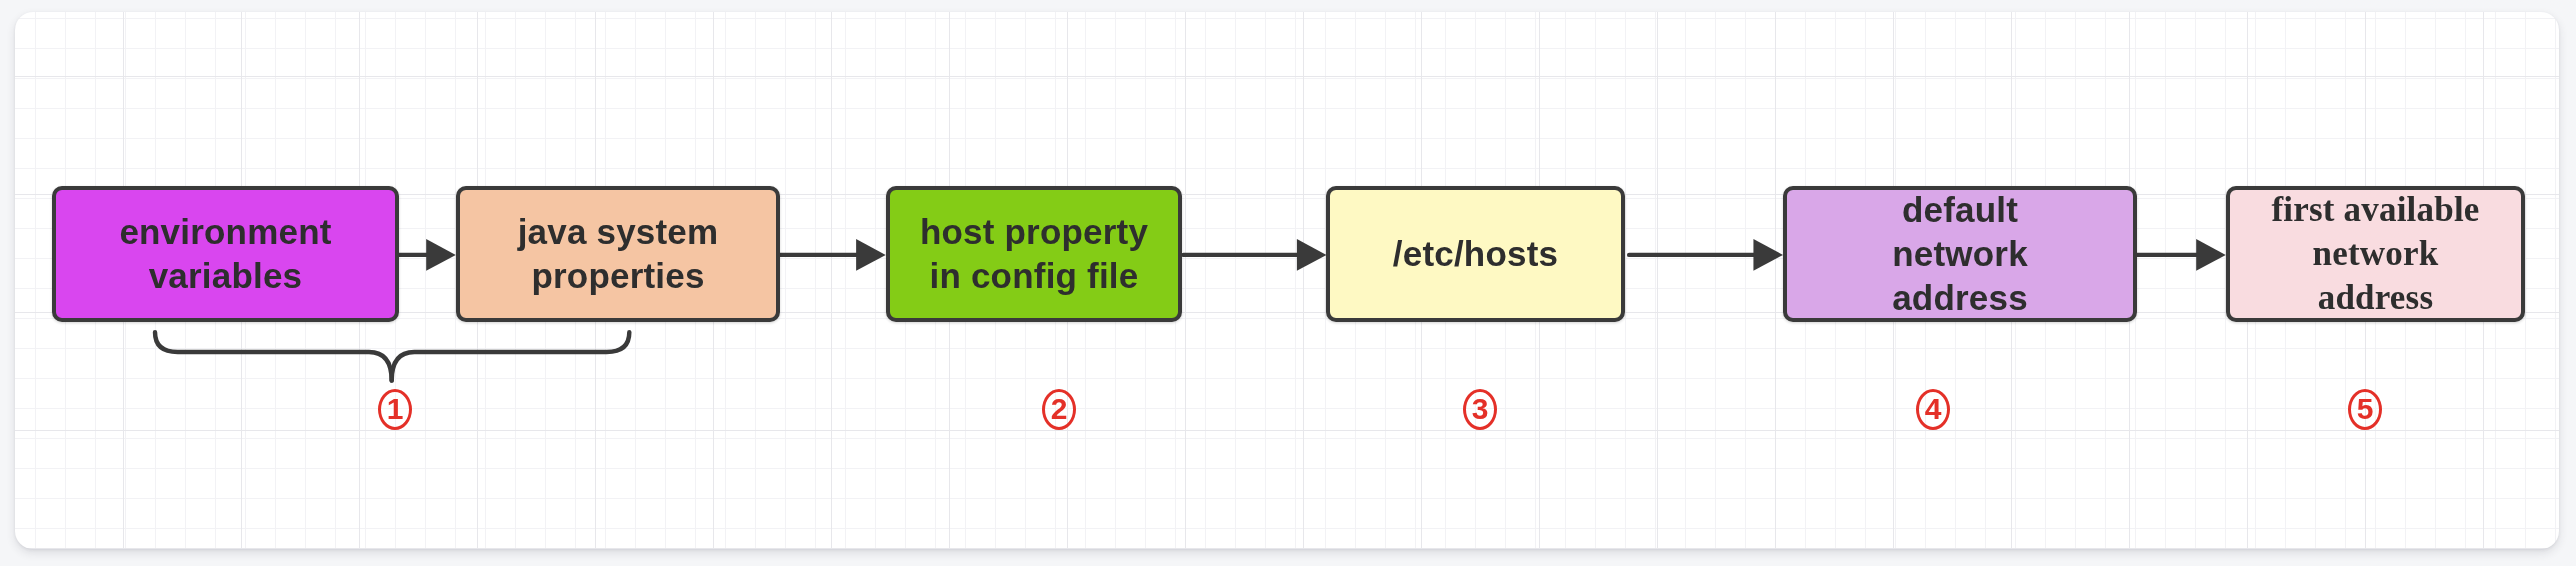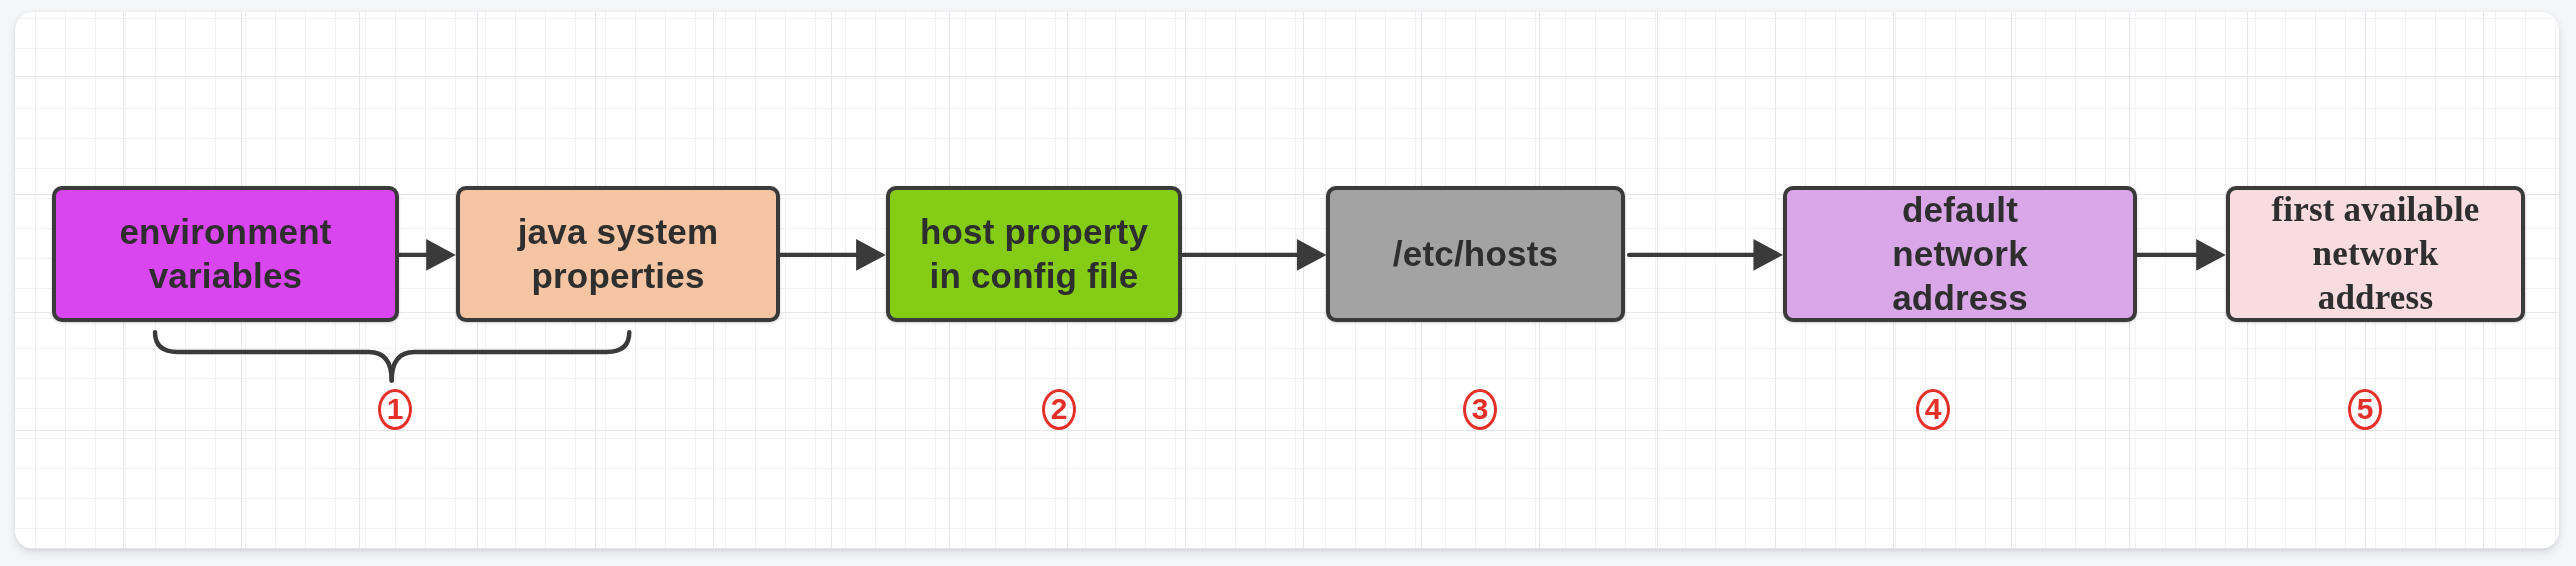--- a/index.html
+++ b/index.html
@@ -87,21 +87,21 @@
 variables</div>
   </div>
   <div class="node" style="left: 456px; width: 324px; background-color: rgb(245, 197, 163);">
     <div class="node-label">java system
 properties</div>
   </div>
   <div class="node" style="left: 886px; width: 296px; background-color: #84cc16;">
     <div class="node-label">host property
 in config file</div>
   </div>
-  <div class="node" style="left: 1326px; width: 299px; background-color: #a3a3a3;">
+  <div class="node" style="left: 1326px; width: 299px; background-color: #fef9c3;">
     <div class="node-label">/etc/hosts</div>
   </div>
   <div class="node" style="left: 1783px; width: 354px; background-color: rgb(217, 167, 232);">
     <div class="node-label">default
 network
 address</div>
   </div>
   <div class="node" style="left: 2226px; width: 299px; background-color: rgb(249, 220, 224); font-family: Liberation Serif, serif;">
     <div class="node-label">first available
 network

